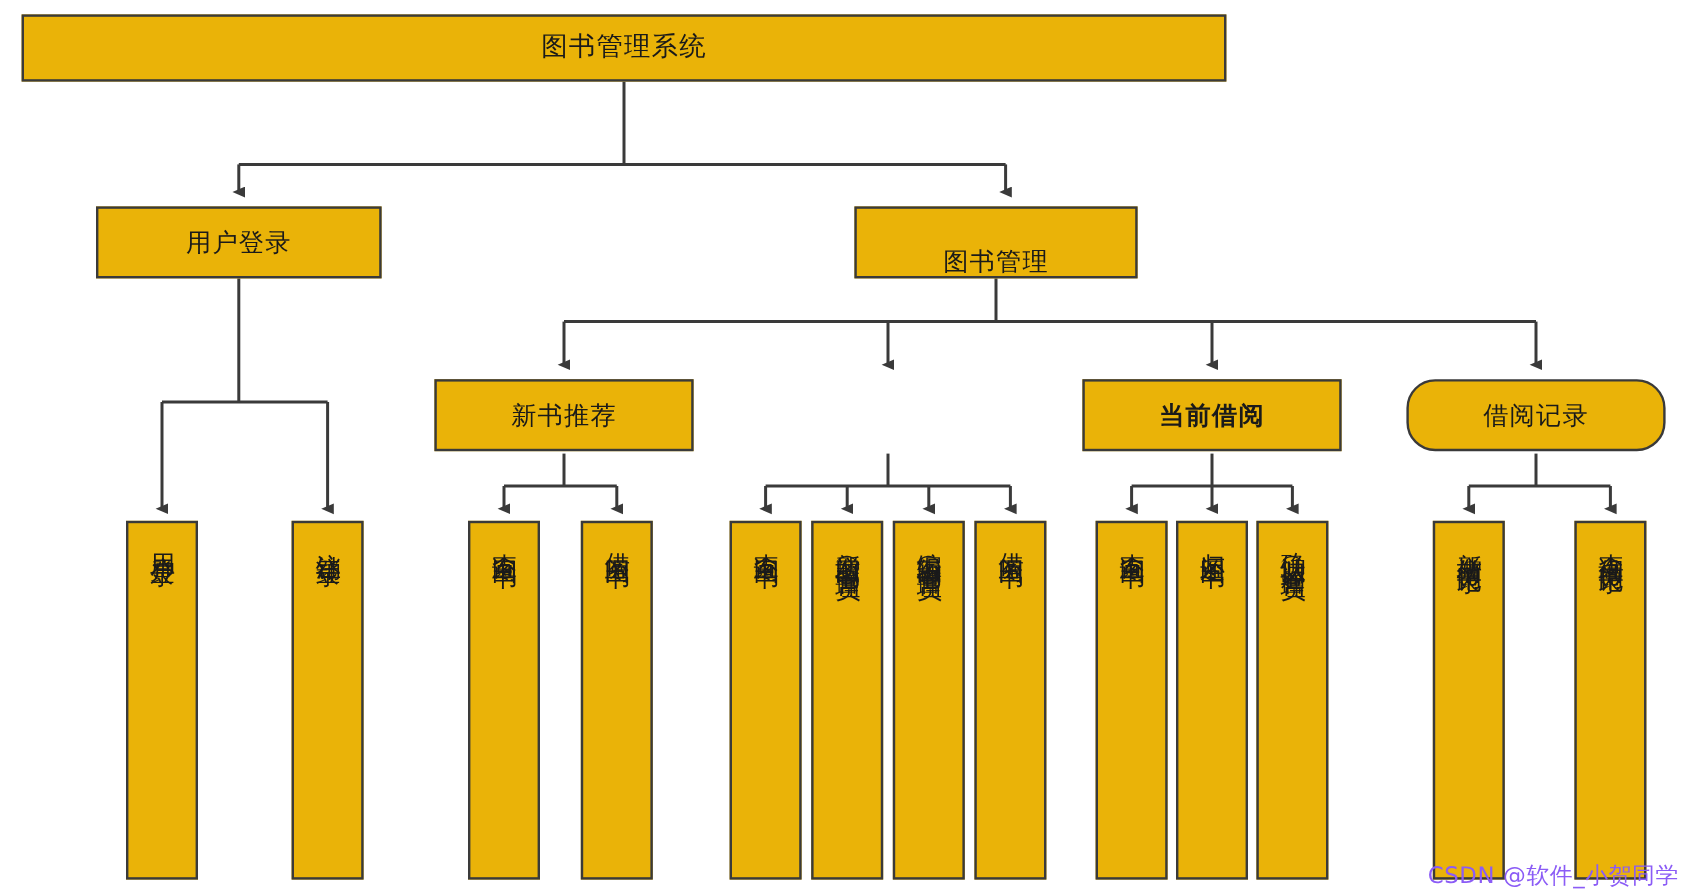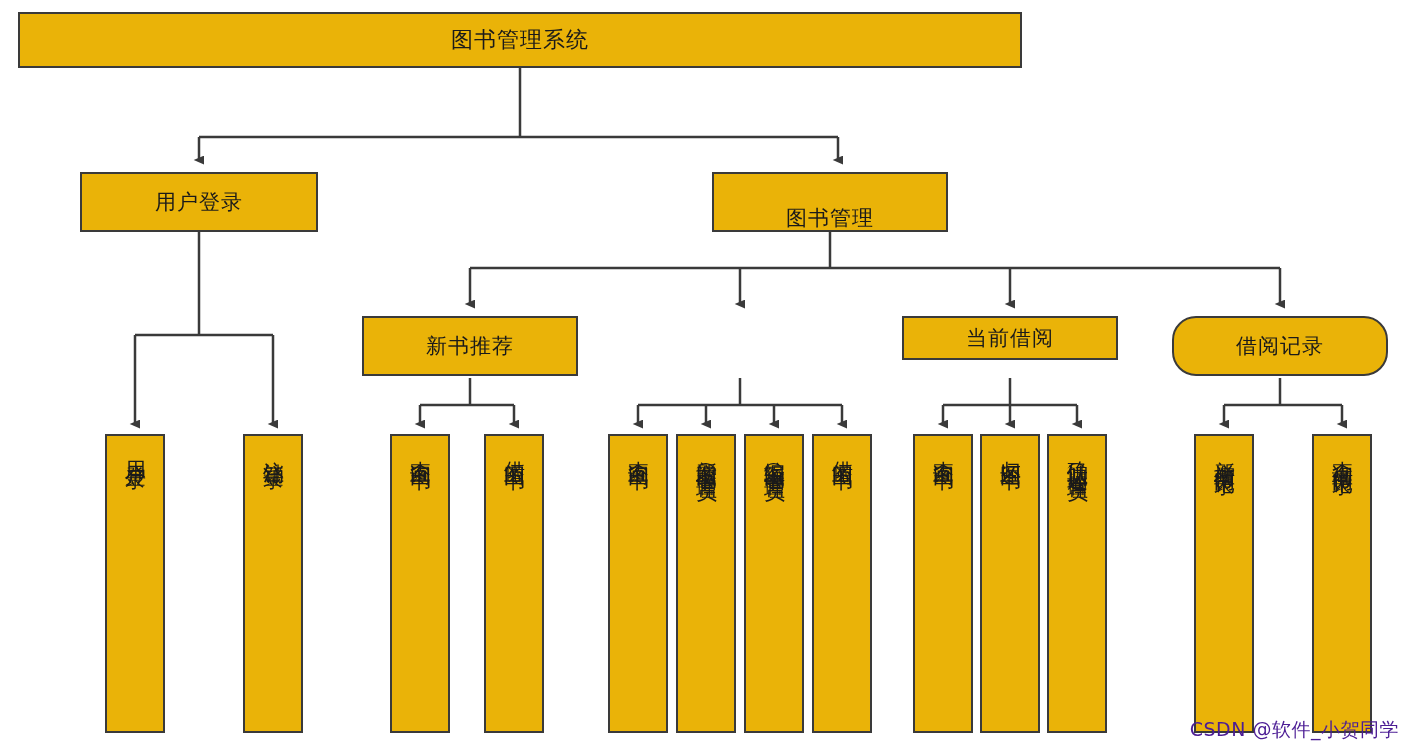--- a/index.html
+++ b/index.html
@@ -40,21 +40,21 @@
     font-size:21px;
     letter-spacing:3px;
     line-height:1.1;
     white-space:nowrap;
   }
   .watermark{
     position:absolute;
     right:6px;
     bottom:4px;
     font-size:19px;
-    color:#4c1d95;
+    color:#8b5cf6;
     letter-spacing:0.5px;
     white-space:nowrap;
   }
 </style>
 </head>
 <body>
 
 <div id="canvas">
 
   <svg id="wires" viewBox="0 0 1405 747">
@@ -114,21 +114,21 @@
   <div class="node" style="left:80px;top:172px;width:238px;height:60px;">
     <span class="lbl">用户登录</span>
   </div>
   <div class="node" style="left:712px;top:172px;width:236px;height:60px;align-items:flex-end;">
     <span class="lbl">图书管理</span>
   </div>
 
   <div class="node" style="left:362px;top:316px;width:216px;height:60px;">
     <span class="lbl">新书推荐</span>
   </div>
-  <div class="node" style="left:902px;top:316px;width:216px;height:44px;">
+  <div class="node" style="left:902px;top:316px;width:216px;height:60px;font-weight:bold;">
     <span class="lbl">当前借阅</span>
   </div>
   <div class="node" style="left:1172px;top:316px;width:216px;height:60px;border-radius:24px;">
     <span class="lbl">借阅记录</span>
   </div>
 
   <div class="node leaf" style="left:105px;top:434px;width:60px;height:299px;">
     <span class="lbl">用户登录</span>
   </div>
   <div class="node leaf" style="left:243px;top:434px;width:60px;height:299px;">

